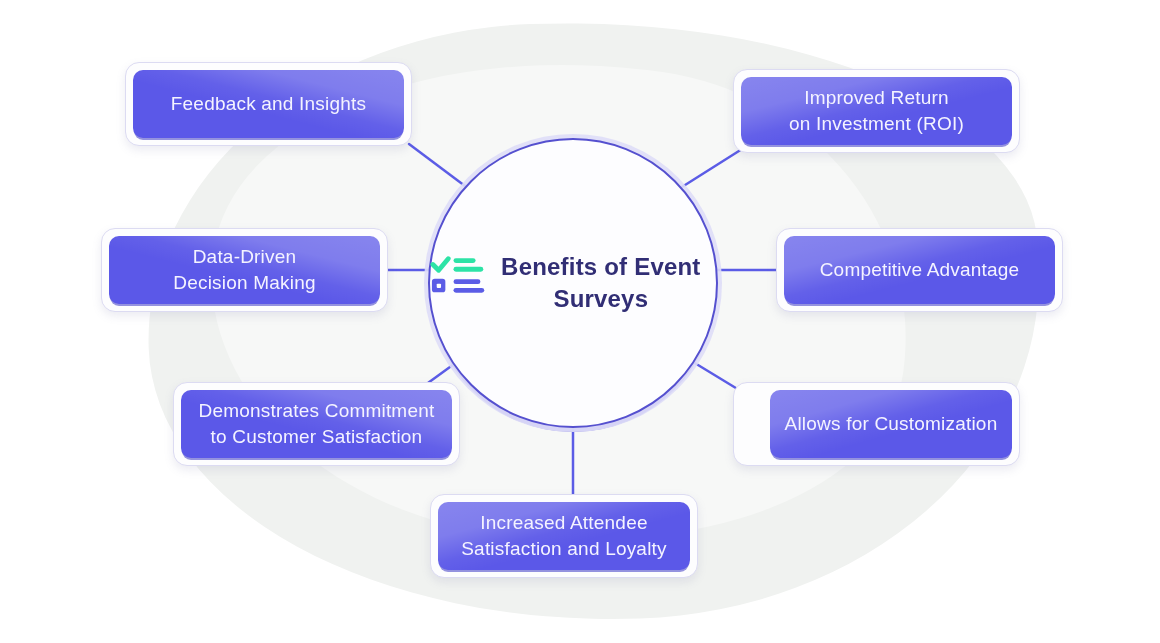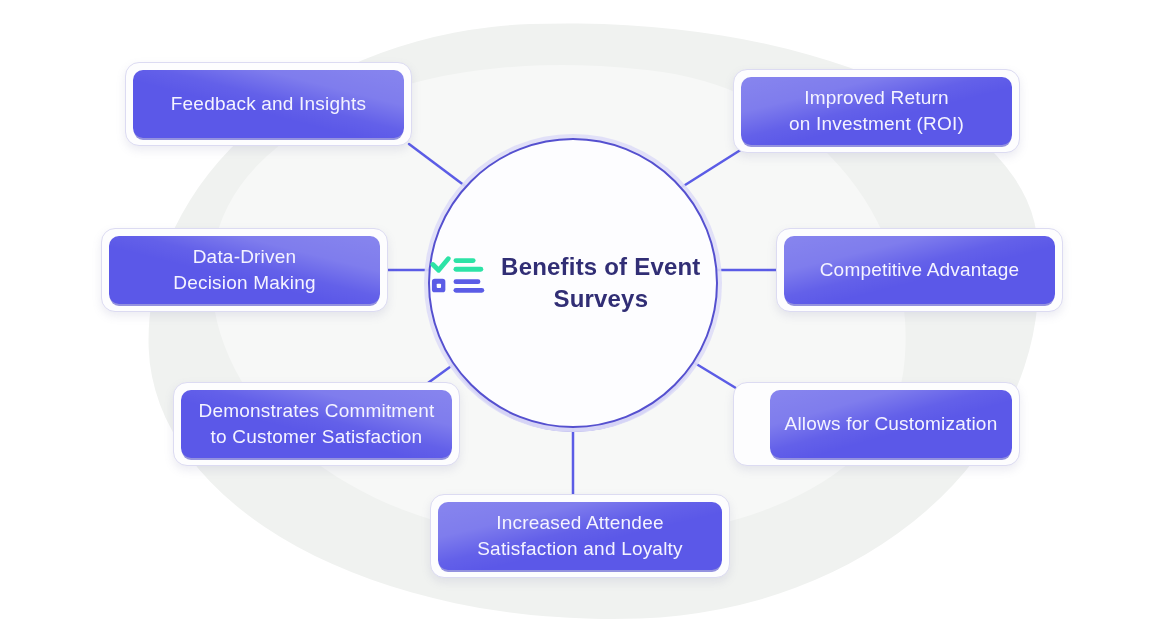--- a/index.html
+++ b/index.html
@@ -80,21 +80,21 @@
       rgba(255,255,255,0.27) 0%, rgba(255,255,255,0.22) 26%,
       rgba(255,255,255,0.05) 45%, rgba(255,255,255,0) 58%);
   }
   .nl{display:block;}
   .pos-tl{left:125px;top:62px;}
   .pos-tr{left:733px;top:69px;}
   .pos-ml{left:64px;top:228px;margin-left:37px;}
   .pos-mr{left:776px;top:228px;}
   .pos-bl{left:125px;top:382px;margin-left:48px;}
   .pos-br{left:733px;top:382px;padding-left:36px;}
-  .pos-bc{left:430px;top:494px;width:300px;}
+  .pos-bc{left:430px;top:494px;width:268px;}
 </style>
 </head>
 <body>
 
 <div class="canvas">
 
   <div class="blob"></div>
   <div class="blob-hi"></div>
 
   <svg class="connectors" width="1160" height="643">

